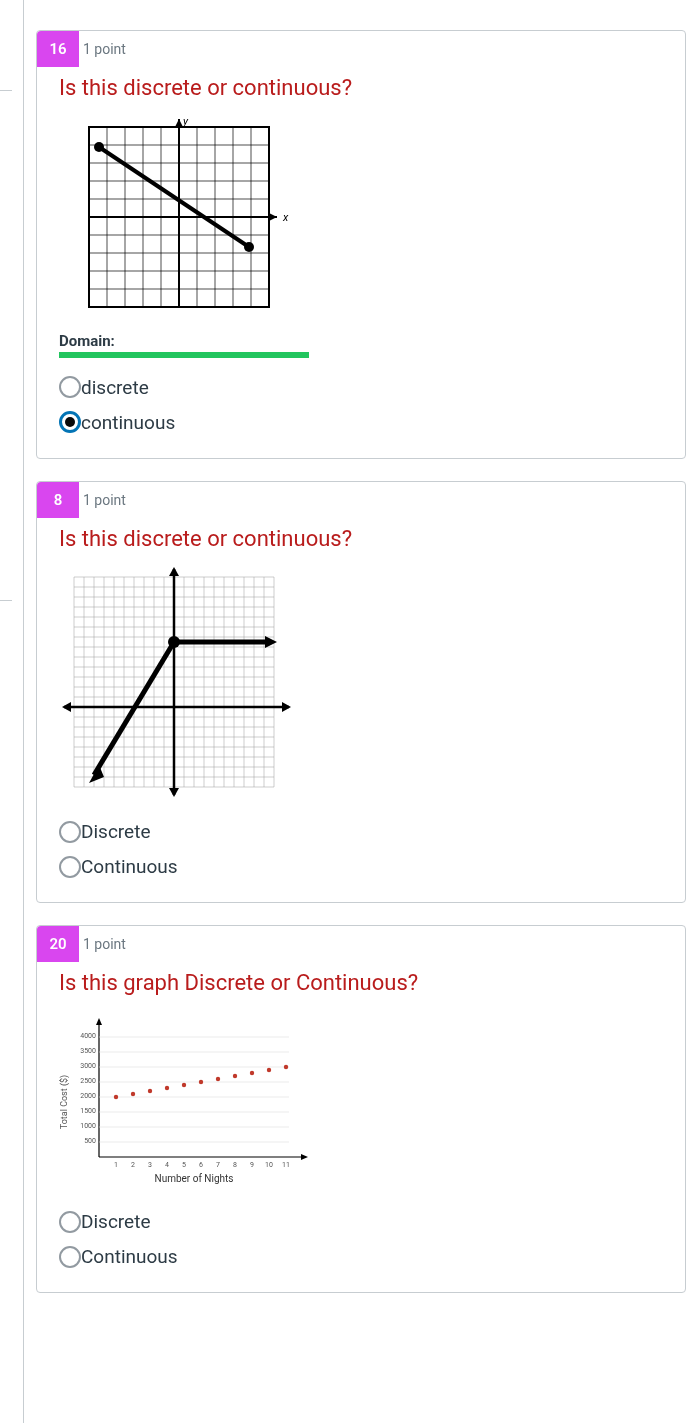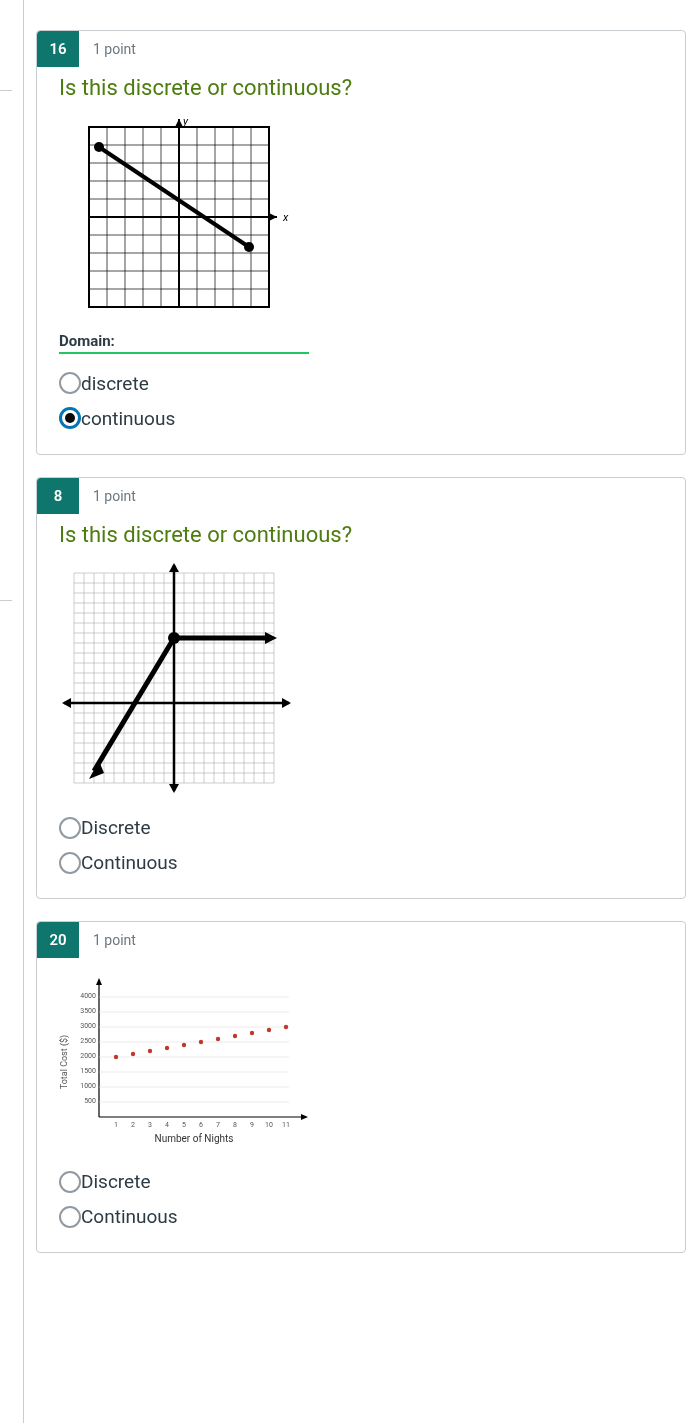--- a/index.html
+++ b/index.html
@@ -50,51 +50,51 @@
     margin-top: 22px;
     padding: 0 0 18px 0;
   }
   .qheader {
     display: flex;
     align-items: center;
     padding: 0;
     height: 36px;
   }
   .qnum {
-    background: #0f766e;
+    background: #d946ef;
     color: #fff;
     font-weight: 600;
     font-size: 15px;
     width: 42px;
     height: 36px;
     display: flex;
     align-items: center;
     justify-content: center;
     border-radius: 4px 0 0 0;
   }
   .qpoints {
     color: #6b7780;
     font-size: 14px;
-    margin-left: 14px;
+    margin-left: 4px;
   }
   .qtitle {
     font-size: 22px;
-    color: #4d7c0f;
+    color: #b91c1c;
     padding: 6px 22px 0 22px;
     line-height: 1.35;
   }
   .qbody {
     padding: 8px 22px 0 22px;
   }
   .domain-label {
     font-weight: 700;
     font-size: 15px;
     margin-top: 6px;
     padding-bottom: 2px;
-    border-bottom: 2px solid #22c55e;
+    border-bottom: 6px solid #22c55e;
     display: inline-block;
     width: 250px;
   }
   .options {
     margin-top: 12px;
   }
   .option {
     display: flex;
     align-items: center;
     padding: 6px 0;
@@ -283,20 +283,21 @@
         </div>
       </div>
     </div>
   </div>
 
   <div class="question">
     <div class="qheader">
       <div class="qnum">20</div>
       <div class="qpoints">1 point</div>
     </div>
+    <div class="qtitle">Is this graph Discrete or Continuous?</div>
     <div class="qbody">
       <div class="graph">
         <svg width="260" height="180" viewBox="0 0 260 180">
 
           <text x="8" y="90" font-size="9" fill="#555" transform="rotate(-90 8 90)" text-anchor="middle">Total Cost ($)</text>
 
           <line x1="40" y1="10" x2="40" y2="145" stroke="#000" stroke-width="1.2"></line>
           <polygon points="40,6 37,13 43,13" fill="#000"></polygon>
           <line x1="40" y1="145" x2="245" y2="145" stroke="#000" stroke-width="1.2"></line>
           <polygon points="249,145 242,142 242,148" fill="#000"></polygon>

